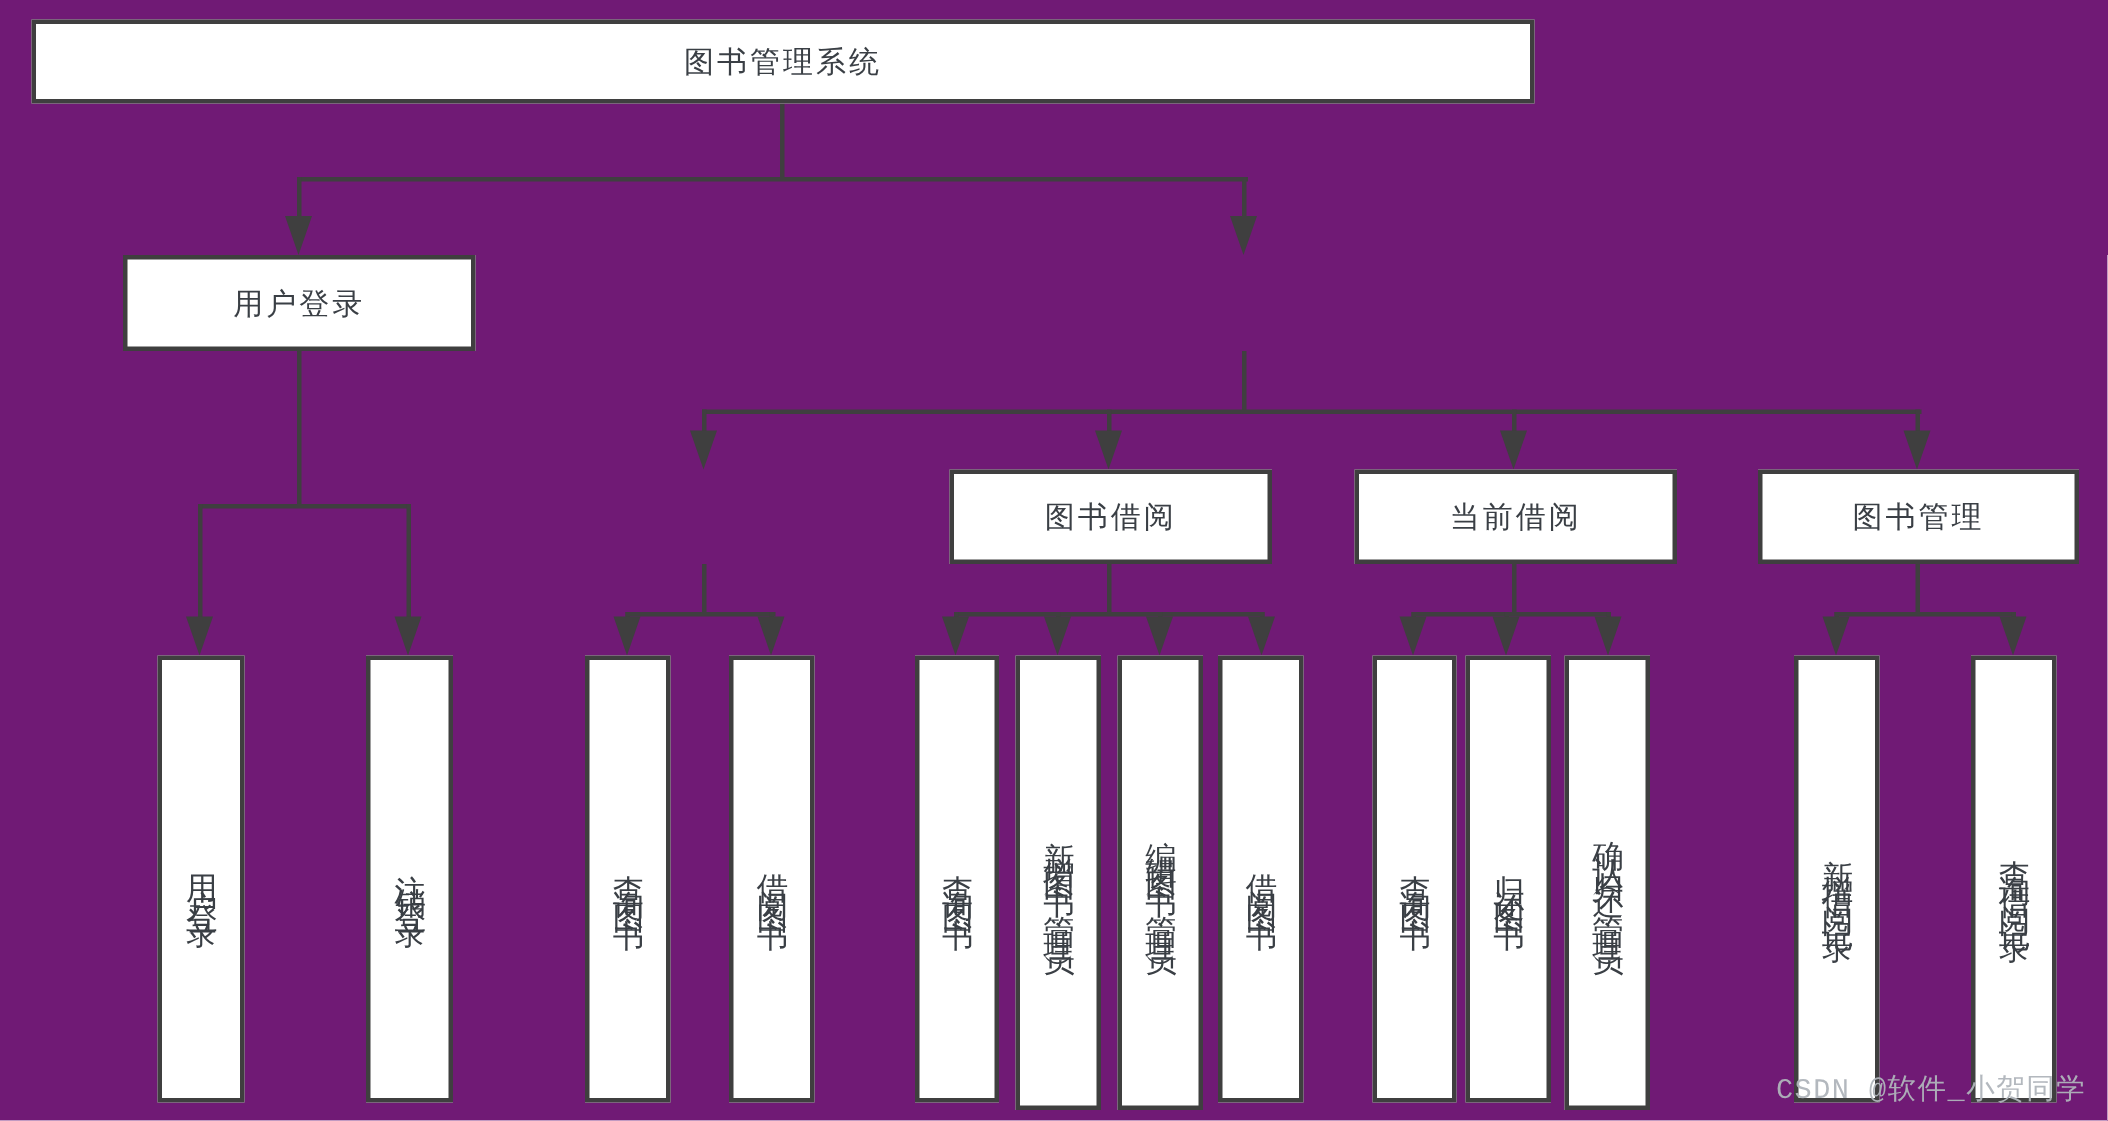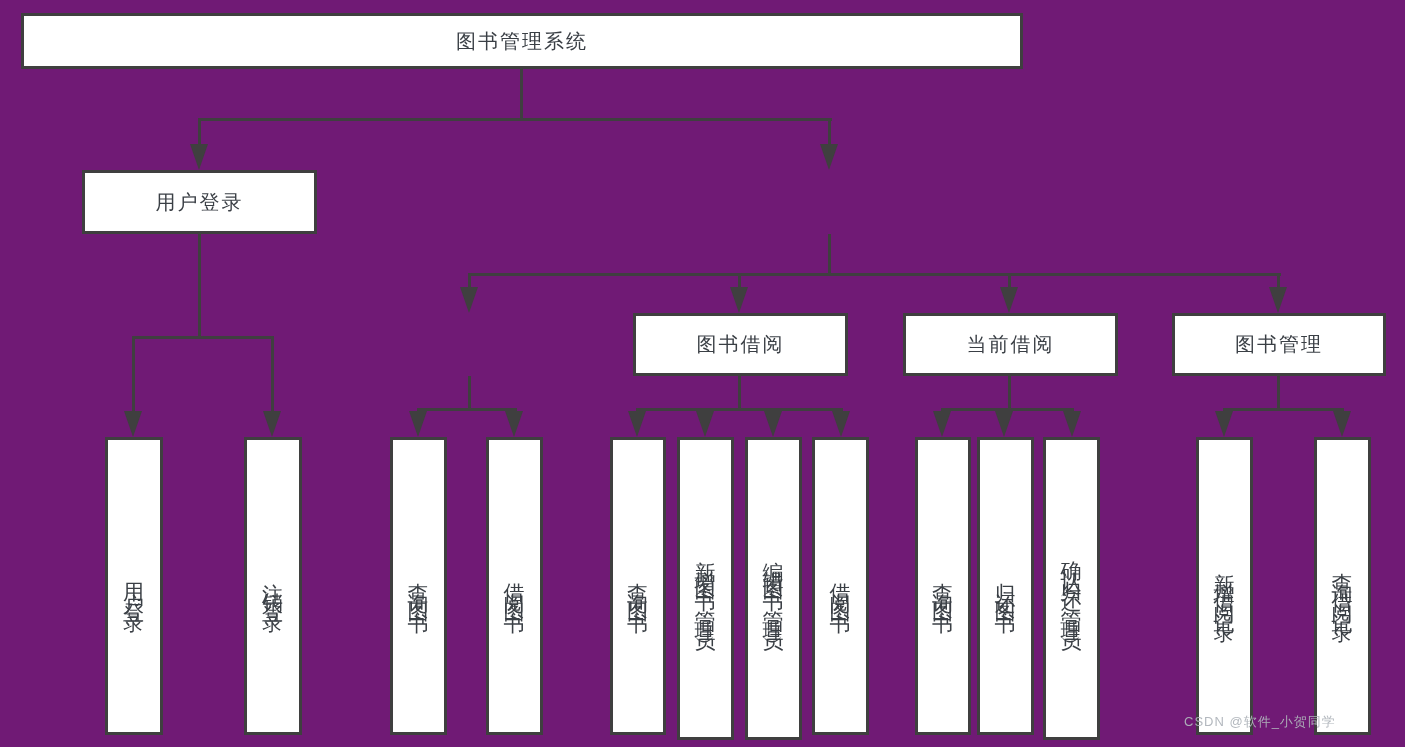--- a/index.html
+++ b/index.html
@@ -22,22 +22,22 @@
   }
   .vnode.long > span{letter-spacing:10px;}
   .vline{position:absolute;width:3px;background:#3f3f3f;z-index:1;}
   .hline{position:absolute;height:3px;background:#3f3f3f;z-index:1;}
   .arrow{
     position:absolute;width:0;height:0;z-index:1;
     border-left:9px solid transparent;border-right:9px solid transparent;
     border-top:26px solid #3f3f3f;
   }
   .wm{
-    position:absolute;left:1184px;top:713px;font-size:13px;letter-spacing:1px;
-    color:rgba(175,180,186,0.95);white-space:nowrap;z-index:6;
+    position:absolute;left:1184px;top:713px;font-size:19px;letter-spacing:1px;
+    color:rgba(175,180,186,0.95);white-space:nowrap;z-index:6;font-family:Liberation Mono, monospace;
   }
 </style>
 </head>
 <body>
 
 <div class="canvas">
 
   <div class="node" style="left:21px;top:13px;width:1002px;height:56px;">图书管理系统</div>
 
   <div class="node" style="left:82px;top:170px;width:235px;height:64px;">用户登录</div>

